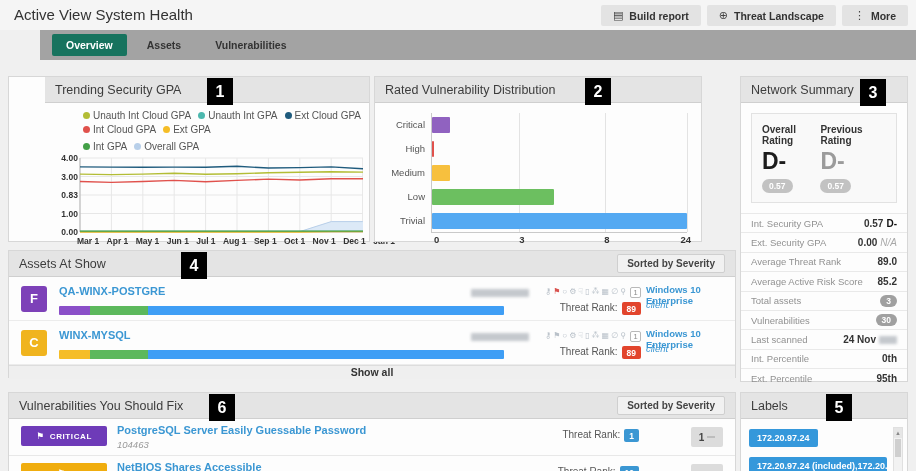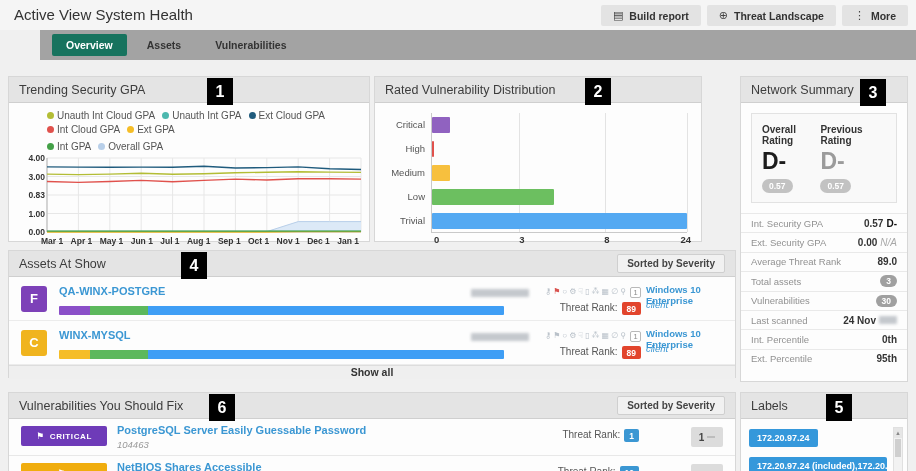--- a/index.html
+++ b/index.html
@@ -127,21 +127,21 @@
     <div class="tab">Vulnerabilities</div>
   </div>
 
   <div class="marker" style="left:207px;top:78px;">1</div>
   <div class="marker" style="left:585px;top:78px;">2</div>
   <div class="marker" style="left:860px;top:79px;">3</div>
   <div class="marker" style="left:181px;top:252px;">4</div>
   <div class="marker" style="left:826px;top:394px;">5</div>
   <div class="marker" style="left:209px;top:394px;">6</div>
 
-  <div class="panel" style="left:8px;top:76px;width:362px;height:166px;">
+  <div class="panel" style="left:8px;top:76px;width:362px;height:166px;padding-left:36px;">
     <div class="panel-hd">
       <span class="ttl">Trending Security GPA</span>
     </div>
     <div id="gpa-legend">
         <span class="legend-item">
           <i style="background: rgb(179, 189, 53);"></i>
           <span>Unauth Int Cloud GPA</span>
         </span>
         <span class="legend-item">
           <i style="background: rgb(76, 184, 174);"></i>
@@ -283,20 +283,26 @@
             <span class="sfx-muted">N/A</span>
           </span>
         </div>
         <div class="ns-row">
           <span class="l">Average Threat Rank</span>
           <span class="r">
             <span>89.0</span>
           </span>
         </div>
         <div class="ns-row">
+          <span class="l">Average Active Risk Score</span>
+          <span class="r">
+            <span>85.2</span>
+          </span>
+        </div>
+        <div class="ns-row">
           <span class="l">Total assets</span>
           <span class="r">
             <span class="ns-pill">3</span>
           </span>
         </div>
         <div class="ns-row">
           <span class="l">Vulnerabilities</span>
           <span class="r">
             <span class="ns-pill">30</span>
           </span>

